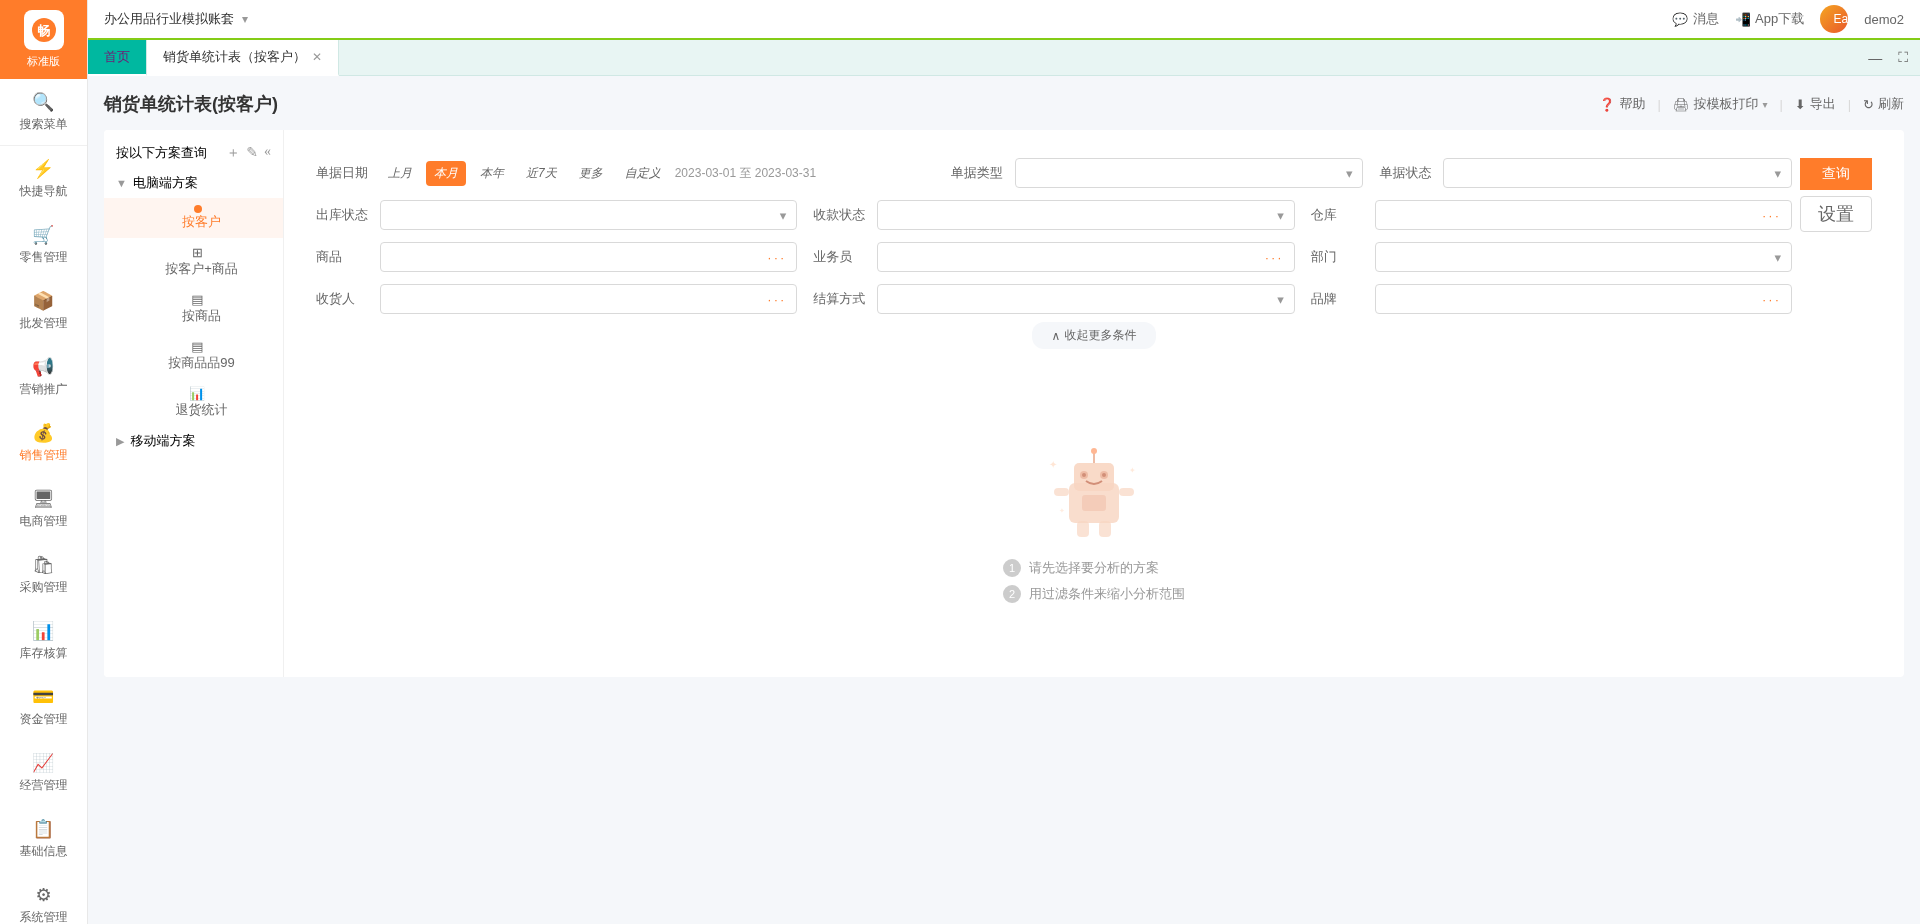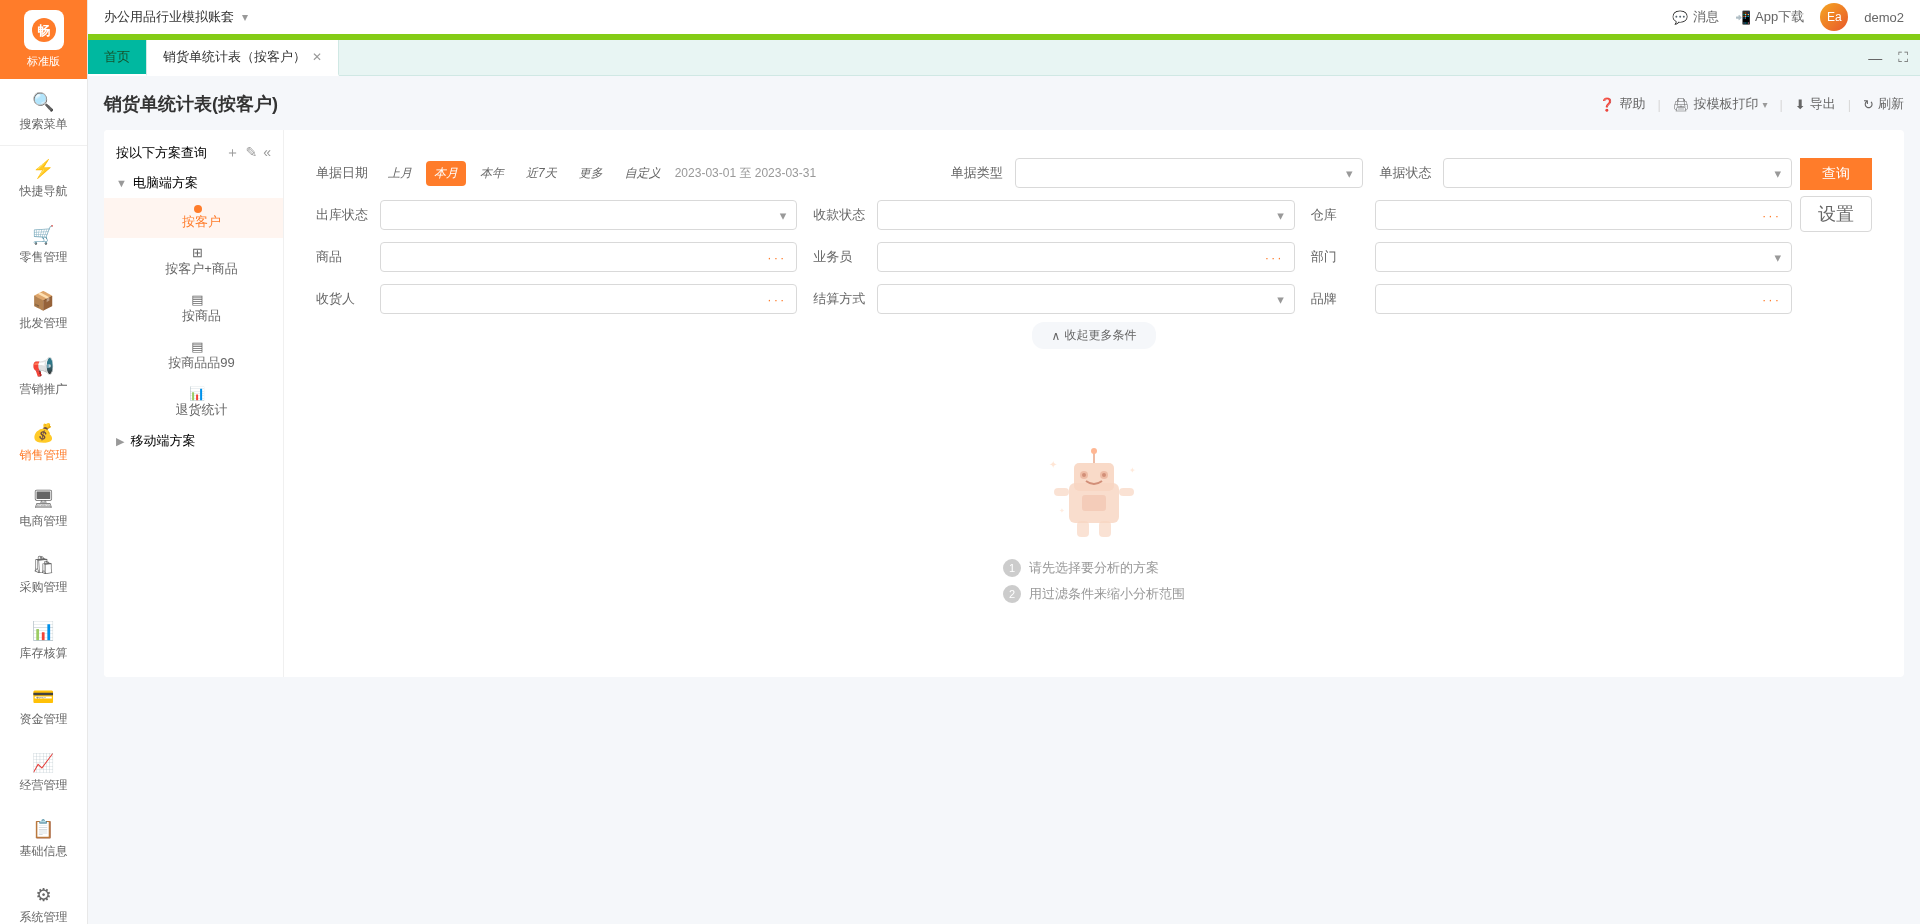--- a/index.html
+++ b/index.html
@@ -12,34 +12,34 @@
     .sidebar-logo-text { color: #fff; font-size: 11px; }
     .sidebar-item { width: 100%; padding: 12px 0; display: flex; flex-direction: column; align-items: center; cursor: pointer; color: #666; font-size: 12px; border-bottom: none; }
     .sidebar-item.active { color: #ff7c2a; }
     .sidebar-item-icon { font-size: 18px; margin-bottom: 3px; }
     .sidebar-search { padding: 12px 0; width: 100%; display: flex; flex-direction: column; align-items: center; cursor: pointer; color: #666; font-size: 12px; border-bottom: 1px solid #f0f0f0; }
 
     
     .main { flex: 1; display: flex; flex-direction: column; overflow: hidden; }
 
     
-    .topbar { height: 40px; background: #fff; border-bottom: 6px solid #84cc16; display: flex; align-items: center; justify-content: space-between; padding: 0 16px; flex-shrink: 0; }
+    .topbar { height: 40px; background: #fff; border-bottom: 2px solid #84cc16; display: flex; align-items: center; justify-content: space-between; padding: 0 16px; flex-shrink: 0; }
     .topbar-left { display: flex; align-items: center; gap: 8px; color: #666; font-size: 13px; }
     .topbar-title { color: #333; }
     .topbar-arrow { color: #999; font-size: 12px; }
     .topbar-right { display: flex; align-items: center; gap: 16px; color: #666; font-size: 13px; }
     .topbar-right-item { display: flex; align-items: center; gap: 4px; cursor: pointer; }
-    .user-avatar { width: 28px; height: 28px; border-radius: 50%; background: linear-gradient(135deg, #f5a623, #e8572a); display: flex; align-items: center; justify-content: center; color: white; font-size: 12px; }
+    .user-avatar { width: 28px; height: 28px; border-radius: 50%; background: linear-gradient(135deg, #f5a623, #e8572a); display: flex; align-items: center; justify-content: flex-end; color: white; font-size: 12px; }
 
     
     .tabbar { height: 36px; background: #e8f5f3; display: flex; align-items: stretch; flex-shrink: 0; border-bottom: 1px solid #d0e8e4; }
     .tab { display: flex; align-items: center; padding: 0 16px; cursor: pointer; font-size: 13px; color: #333; gap: 6px; border-right: 1px solid #d0e8e4; }
     .tab.active { background: #fff; color: #333; border-bottom: 2px solid #fff; margin-bottom: -1px; }
     .tab-home { background: #00b8a0; color: #fff; }
-    .tab-home.active { background: #00b8a0; color: #14532d; }
+    .tab-home.active { background: #00b8a0; color: #701a75; }
     .tab-close { font-size: 12px; color: #999; cursor: pointer; }
     .tabbar-actions { margin-left: auto; display: flex; align-items: center; padding: 0 8px; gap: 8px; }
     .tabbar-action-btn { cursor: pointer; color: #666; font-size: 14px; padding: 4px; }
 
     
     .content { flex: 1; overflow: auto; background: #f5f7fa; }
     .page { padding: 16px; }
 
     
     .page-header { display: flex; align-items: center; justify-content: space-between; margin-bottom: 14px; }
@@ -57,21 +57,21 @@
     .filter-control { flex: 1; border: 1px solid #d9d9d9; border-radius: 4px; padding: 5px 10px; font-size: 13px; color: #333; background: #fff; display: flex; align-items: center; justify-content: space-between; cursor: pointer; min-height: 30px; }
     .filter-control .dots { color: #ff7c2a; letter-spacing: 2px; }
     .filter-control .arrow { color: #999; }
     .date-filter { display: flex; align-items: center; gap: 6px; flex: 1; }
     .date-btn { padding: 4px 8px; border-radius: 4px; font-size: 12px; cursor: pointer; color: #666; background: transparent; border: none; font-style: italic; }
     .date-btn.active { background: #ff7c2a; color: #fff; border-radius: 4px; padding: 4px 8px; }
     .date-range { color: #999; font-size: 12px; }
 
     
     .scheme-panel { width: 180px; background: #fff; border-right: 1px solid #f0f0f0; flex-shrink: 0; padding: 8px 0; overflow-y: auto; }
-    .scheme-header { display: flex; justify-content: space-between; padding: 6px 12px; }
+    .scheme-header { display: flex; justify-content: space-between; padding: 6px 12px; font-family: Liberation Serif, serif; }
     .scheme-actions { display: flex; gap: 6px; }
     .scheme-action { color: #999; font-size: 14px; cursor: pointer; }
     .scheme-group { }
     .scheme-group-header { display: flex; align-items: center; padding: 6px 12px; cursor: pointer; }
     .scheme-group-icon { color: #999; margin-right: 6px; font-size: 11px; }
     .scheme-item { display: flex; align-items: center; padding: 7px 12px 7px 28px; cursor: pointer; color: #666; font-size: 13px; flex-direction: column; }
     .scheme-item.active { background: #fff5f0; color: #ff7c2a; }
     .scheme-item-icon { margin-right: 8px; font-size: 13px; color: inherit; }
     .scheme-item-dot { width: 8px; height: 8px; border-radius: 50%; background: #ff7c2a; margin-right: 8px; }
 

